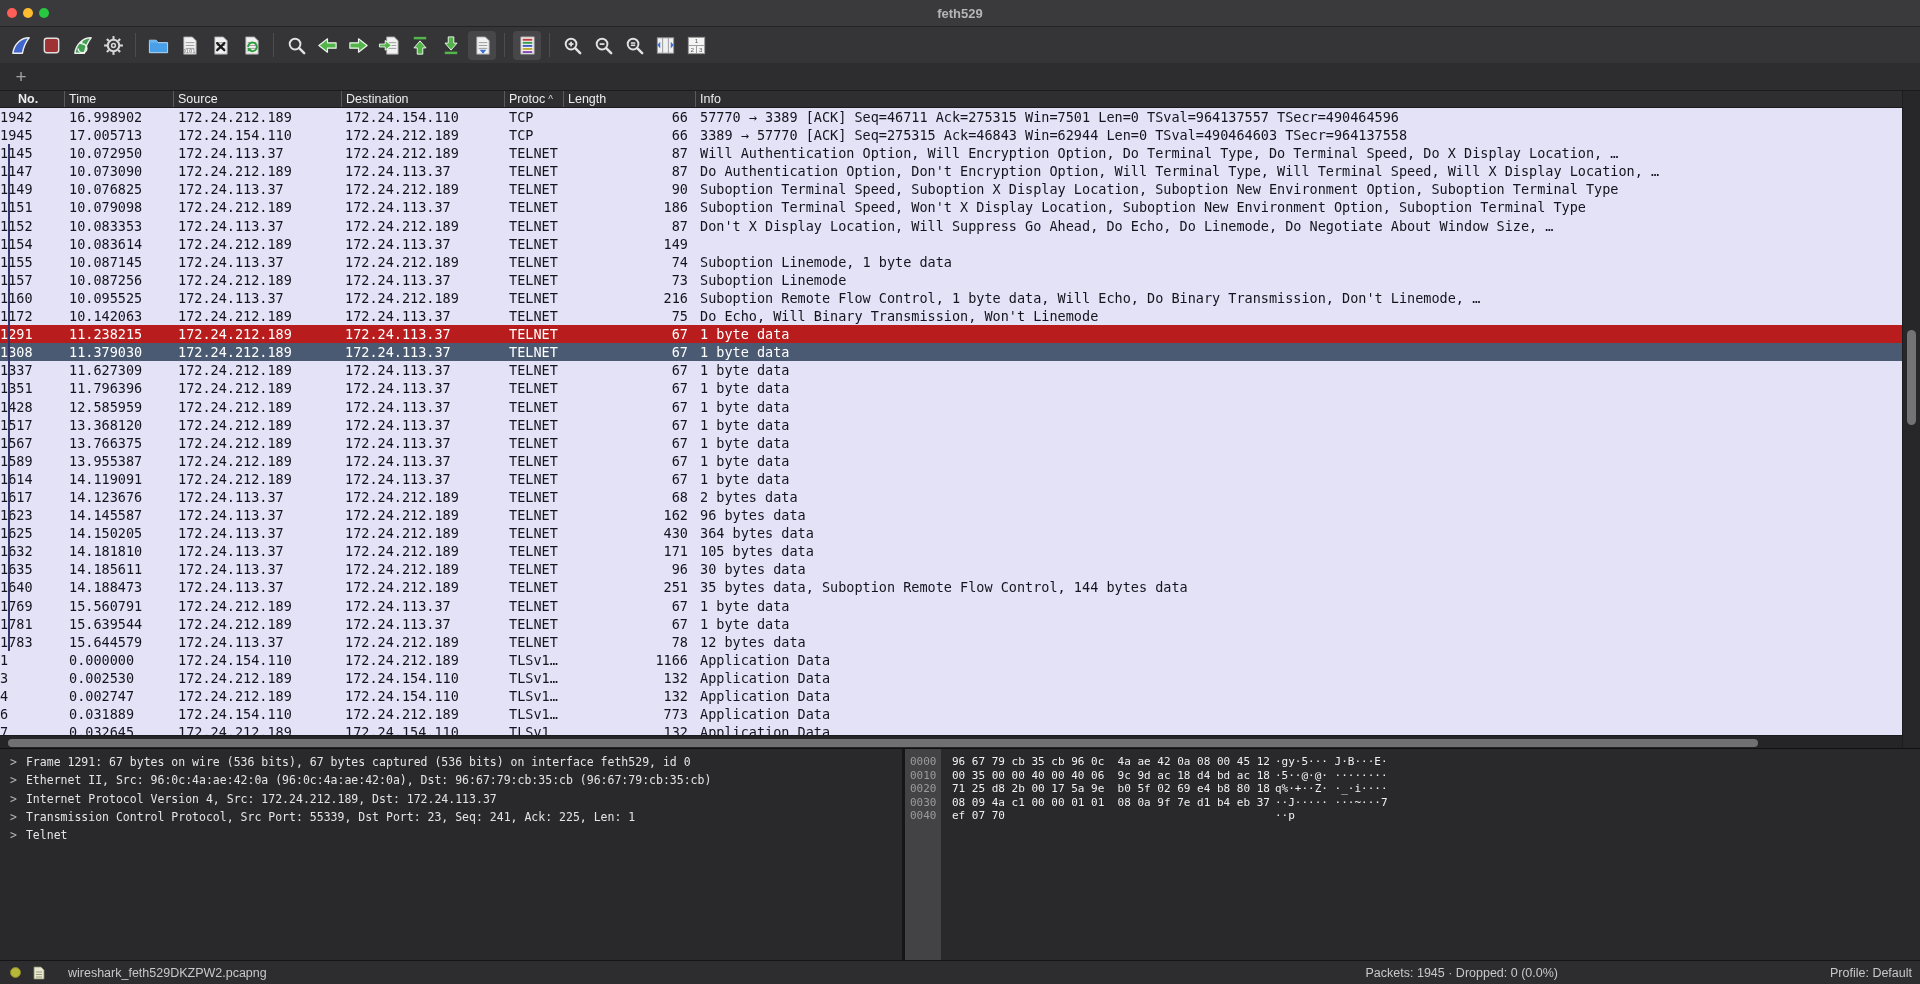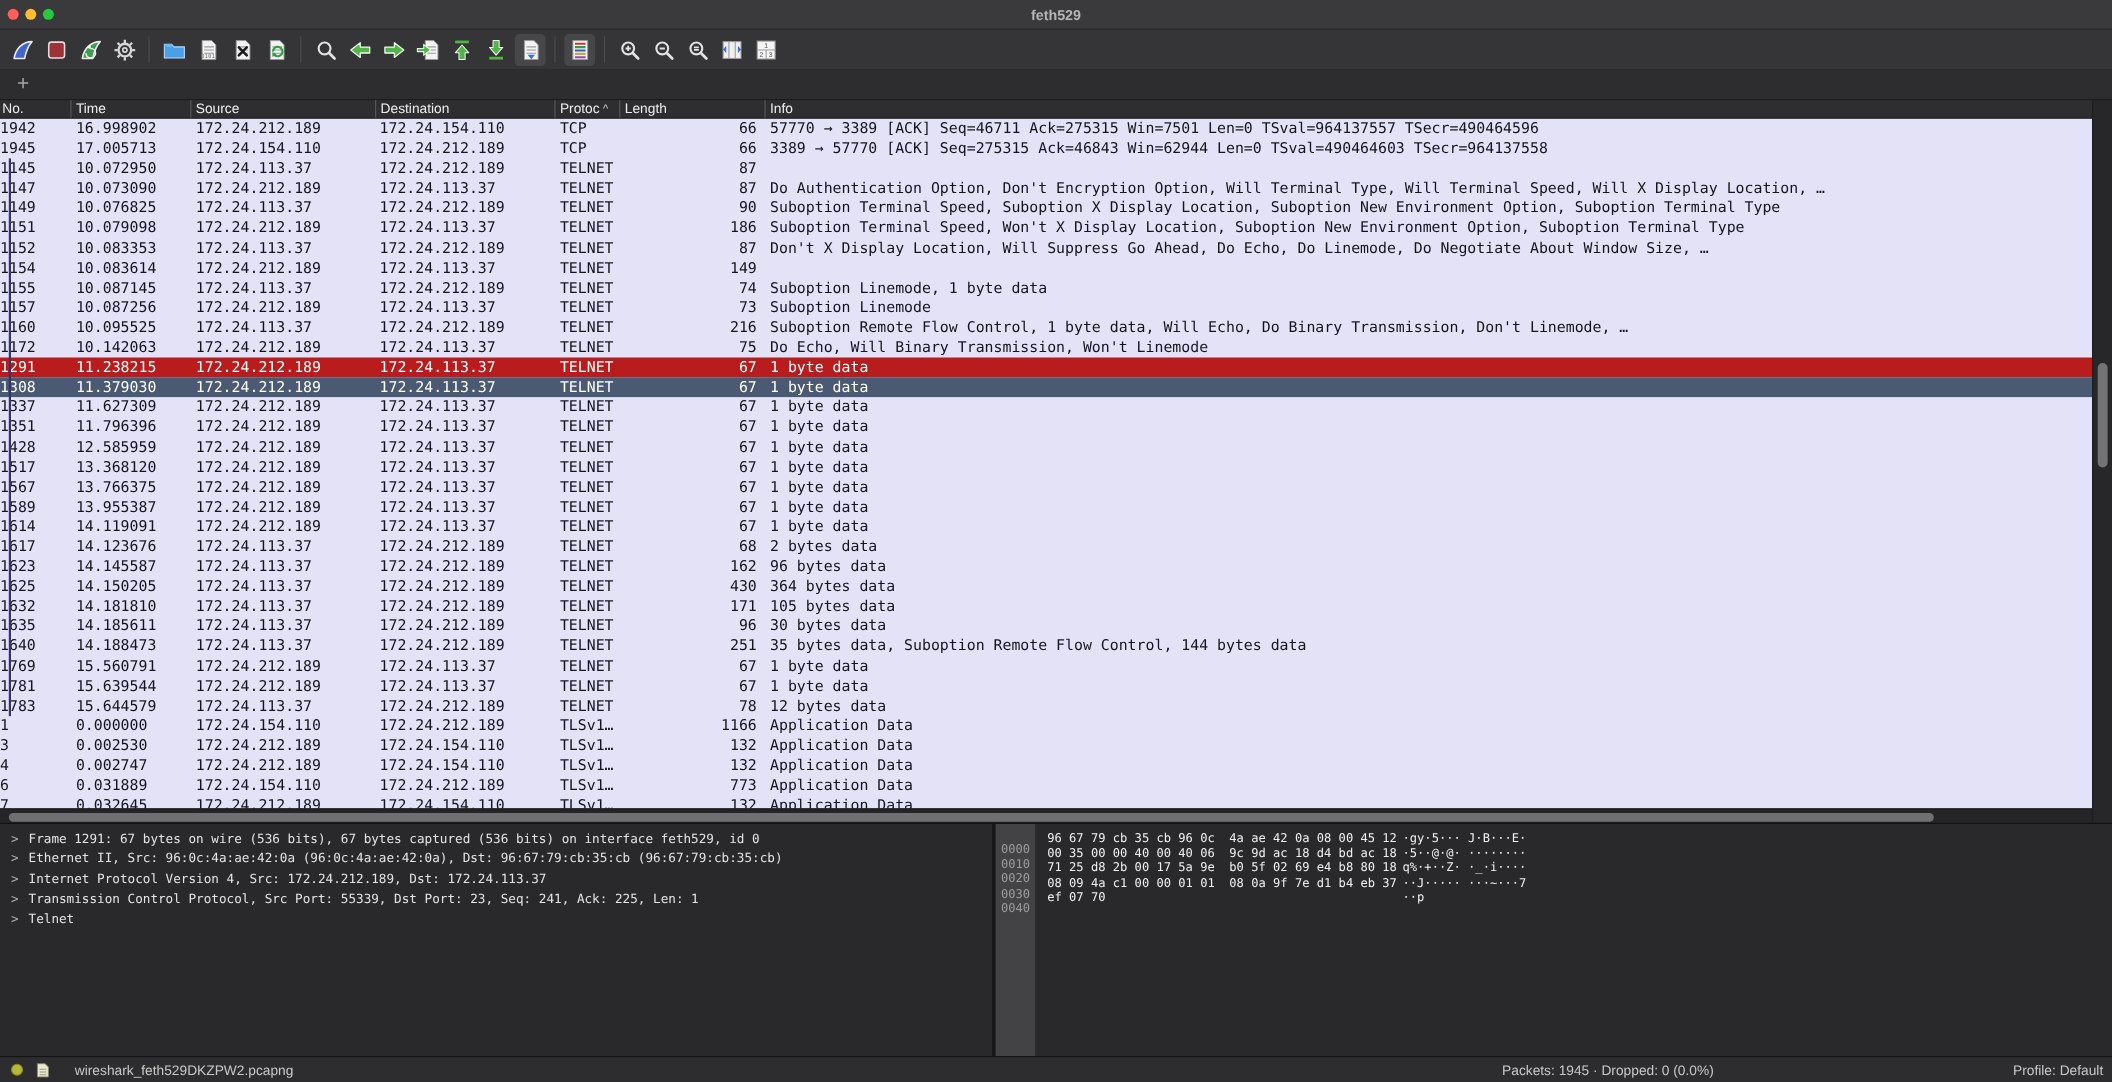--- a/index.html
+++ b/index.html
@@ -33,21 +33,21 @@
               display:flex; align-items:center; justify-content:center; }
   .fcaret { color:#9a9a9c; font-size:10px; margin:0 3px 0 7px; }
   .addbtn { color:#a2a2a4; font-size:19px; width:30px; text-align:center; line-height:28px; }
 
   
   .pheader { position:absolute; top:91px; left:0; width:1902px; height:17px; background:#2e2e30;
              display:grid; grid-template-columns:64px 109px 168px 163px 59px 132px 1fr;
              color:#ededed; font-size:12.5px; border-bottom:1px solid #1a1a1c; }
   .hc { display:flex; align-items:center; padding-left:4px; border-left:1px solid #5a5a5c;
         overflow:hidden; white-space:nowrap; }
-  .hc:first-child { border-left:none; padding-left:2px; }
+  .hc:first-child { border-left:none; padding-left:18px;font-weight:bold; }
   .sortind { margin-left:3px; font-size:10px; color:#d8d8d8; }
 
   
   .plist { position:absolute; top:108px; left:0; width:1902px; height:627px; background:#e3e2f6;
            overflow:hidden; font-family:"DejaVu Sans Mono", monospace; font-size:13.5px; color:#14141e; }
   .prow { display:grid; grid-template-columns:64px 109px 168px 163px 59px 132px 1fr;
           height:18.1px; line-height:18.1px; white-space:nowrap; }
   .prow .cell { overflow:hidden; }
   .c-no  { text-align:left; padding-right:6px; }
   .c-time,.c-src,.c-proto,.c-info { padding-left:5px; }
@@ -70,21 +70,21 @@
             border-top:1px solid #101012; }
   .detail { position:absolute; left:0; top:0; width:902px; height:212px; padding-top:4px;
             font-family:"DejaVu Sans Mono", monospace; font-size:11.5px; color:#e4e4e4; overflow:hidden; }
   .dline { height:18.3px; line-height:18.3px; padding-left:10px; white-space:nowrap; }
   .dexp { color:#b2b2b2; margin-right:9px; }
   .vdivider { position:absolute; left:902px; top:0; width:3px; height:212px; background:#161618; }
   .hexpane { position:absolute; left:905px; top:0; right:0; height:212px; padding-top:6px;
              font-family:"DejaVu Sans Mono", monospace; font-size:11px; overflow:hidden; }
   .offsetstrip { position:absolute; left:0; top:0; width:36px; height:212px; background:#434345; }
   .hxrow { position:relative; height:13.5px; line-height:13.5px; white-space:pre; }
-  .hxoff { position:absolute; left:5px; color:#9b9b9d;margin-top:10px; }
+  .hxoff { position:absolute; left:5px; color:#9b9b9d; }
   .hxbytes { position:absolute; left:47px; color:#f0f0f0; }
   .hxascii { position:absolute; left:370px; color:#f0f0f0; }
 
   
   .statusbar { position:absolute; top:960px; left:0; right:0; height:24px; background:#2d2d2f;
                border-top:1px solid #141416; display:flex; align-items:center; font-size:12.5px; color:#c8c8c8; }
   .expertdot { width:11px; height:11px; border-radius:50%; background:#b8b838; border:1px solid #86862a; margin-left:10px; }
   .fileico { margin-left:12px; display:flex; align-items:center; }
   .fname { margin-left:23px; }
   .sb-packets { position:absolute; right:362px; }
@@ -385,20 +385,21 @@
       <span class="cell c-len">66</span>
       <span class="cell c-info">3389 → 57770 [ACK] Seq=275315 Ack=46843 Win=62944 Len=0 TSval=490464603 TSecr=964137558</span>
     </div>
     <div class="prow">
       <span class="cell c-no">1145</span>
       <span class="cell c-time">10.072950</span>
       <span class="cell c-src">172.24.113.37</span>
       <span class="cell c-dst">172.24.212.189</span>
       <span class="cell c-proto">TELNET</span>
       <span class="cell c-len">87</span>
+      <span class="cell c-info">Will Authentication Option, Will Encryption Option, Do Terminal Type, Do Terminal Speed, Do X Display Location, …</span>
     </div>
     <div class="prow">
       <span class="cell c-no">1147</span>
       <span class="cell c-time">10.073090</span>
       <span class="cell c-src">172.24.212.189</span>
       <span class="cell c-dst">172.24.113.37</span>
       <span class="cell c-proto">TELNET</span>
       <span class="cell c-len">87</span>
       <span class="cell c-info">Do Authentication Option, Don't Encryption Option, Will Terminal Type, Will Terminal Speed, Will X Display Location, …</span>
     </div>

